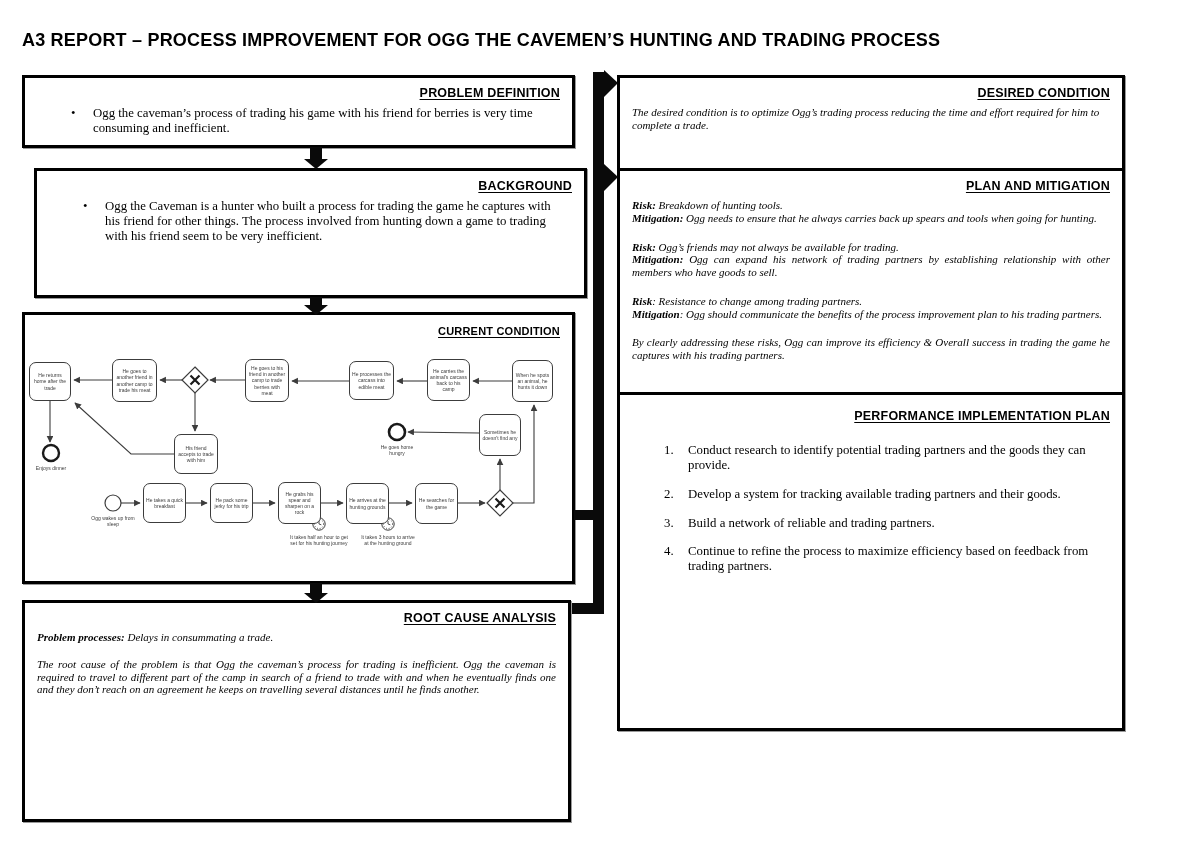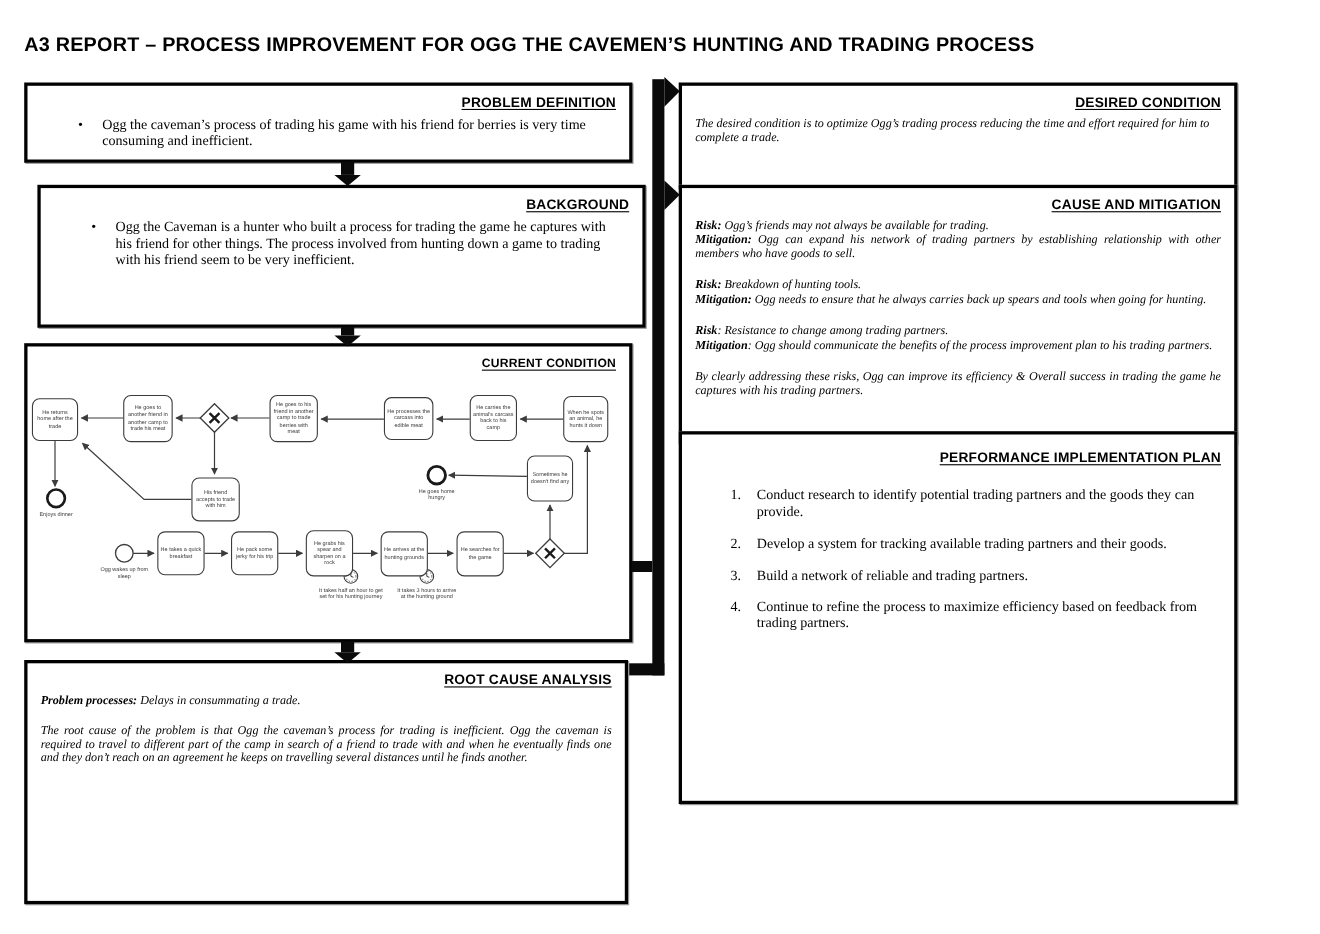--- a/index.html
+++ b/index.html
@@ -157,37 +157,37 @@
   </div>
   <div class="body-text just">The root cause of the problem is that Ogg the caveman’s process for trading is inefficient. Ogg the caveman is required to travel to different part of the camp in search of a friend to trade with and when he eventually finds one and they don’t reach on an agreement he keeps on travelling several distances until he finds another.</div>
 </div>
 
 <div class="panel" style="left:617px; top:75px; width:508px; height:97px;">
   <h2>DESIRED CONDITION</h2>
   <div class="body-text">The desired condition is to optimize Ogg’s trading process reducing the time and effort required for him to complete a trade.</div>
 </div>
 
 <div class="panel" style="left:617px; top:168px; width:508px; height:236px;">
-  <h2>CAUSE AND MITIGATION</h2>
+  <h2>PLAN AND MITIGATION</h2>
+
+  <div class="rm-item">
+    <div class="body-text just">
+      <b class="lbl">Risk:</b>
+      <span>Breakdown of hunting tools.</span><br>
+      <b class="lbl">Mitigation:</b>
+      <span>Ogg needs to ensure that he always carries back up spears and tools when going for hunting.</span>
+    </div>
+  </div>
 
   <div class="rm-item">
     <div class="body-text just">
       <b class="lbl">Risk:</b>
       <span>Ogg’s friends may not always be available for trading.</span><br>
       <b class="lbl">Mitigation:</b>
       <span>Ogg can expand his network of trading partners by establishing relationship with other members who have goods to sell.</span>
-    </div>
-  </div>
-
-  <div class="rm-item">
-    <div class="body-text just">
-      <b class="lbl">Risk:</b>
-      <span>Breakdown of hunting tools.</span><br>
-      <b class="lbl">Mitigation:</b>
-      <span>Ogg needs to ensure that he always carries back up spears and tools when going for hunting.</span>
     </div>
   </div>
 
   <div class="rm-item">
     <div class="body-text just">
       <b class="lbl">Risk</b><span>: Resistance to change among trading partners.</span><br>
       <b class="lbl">Mitigation</b><span>: Ogg should communicate the benefits of the process improvement plan to his trading partners.</span>
     </div>
   </div>
 

